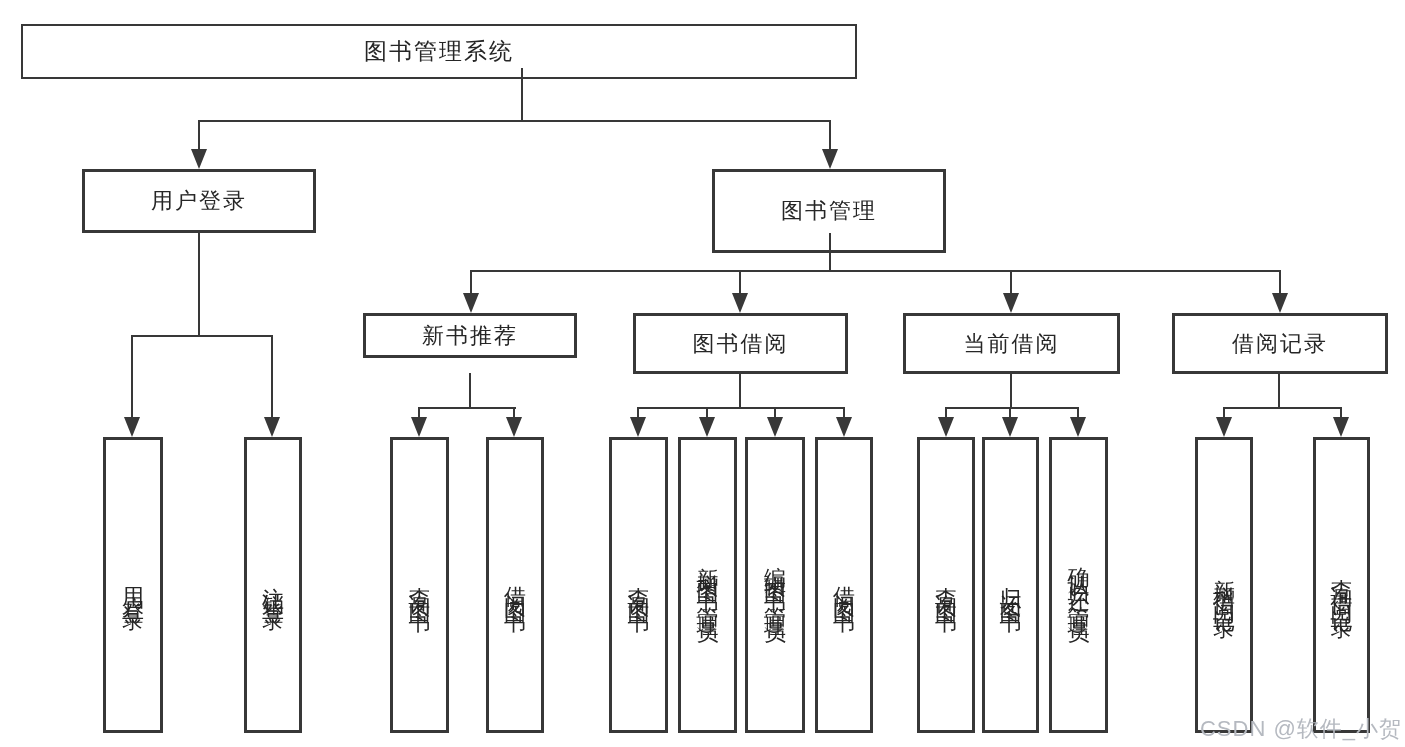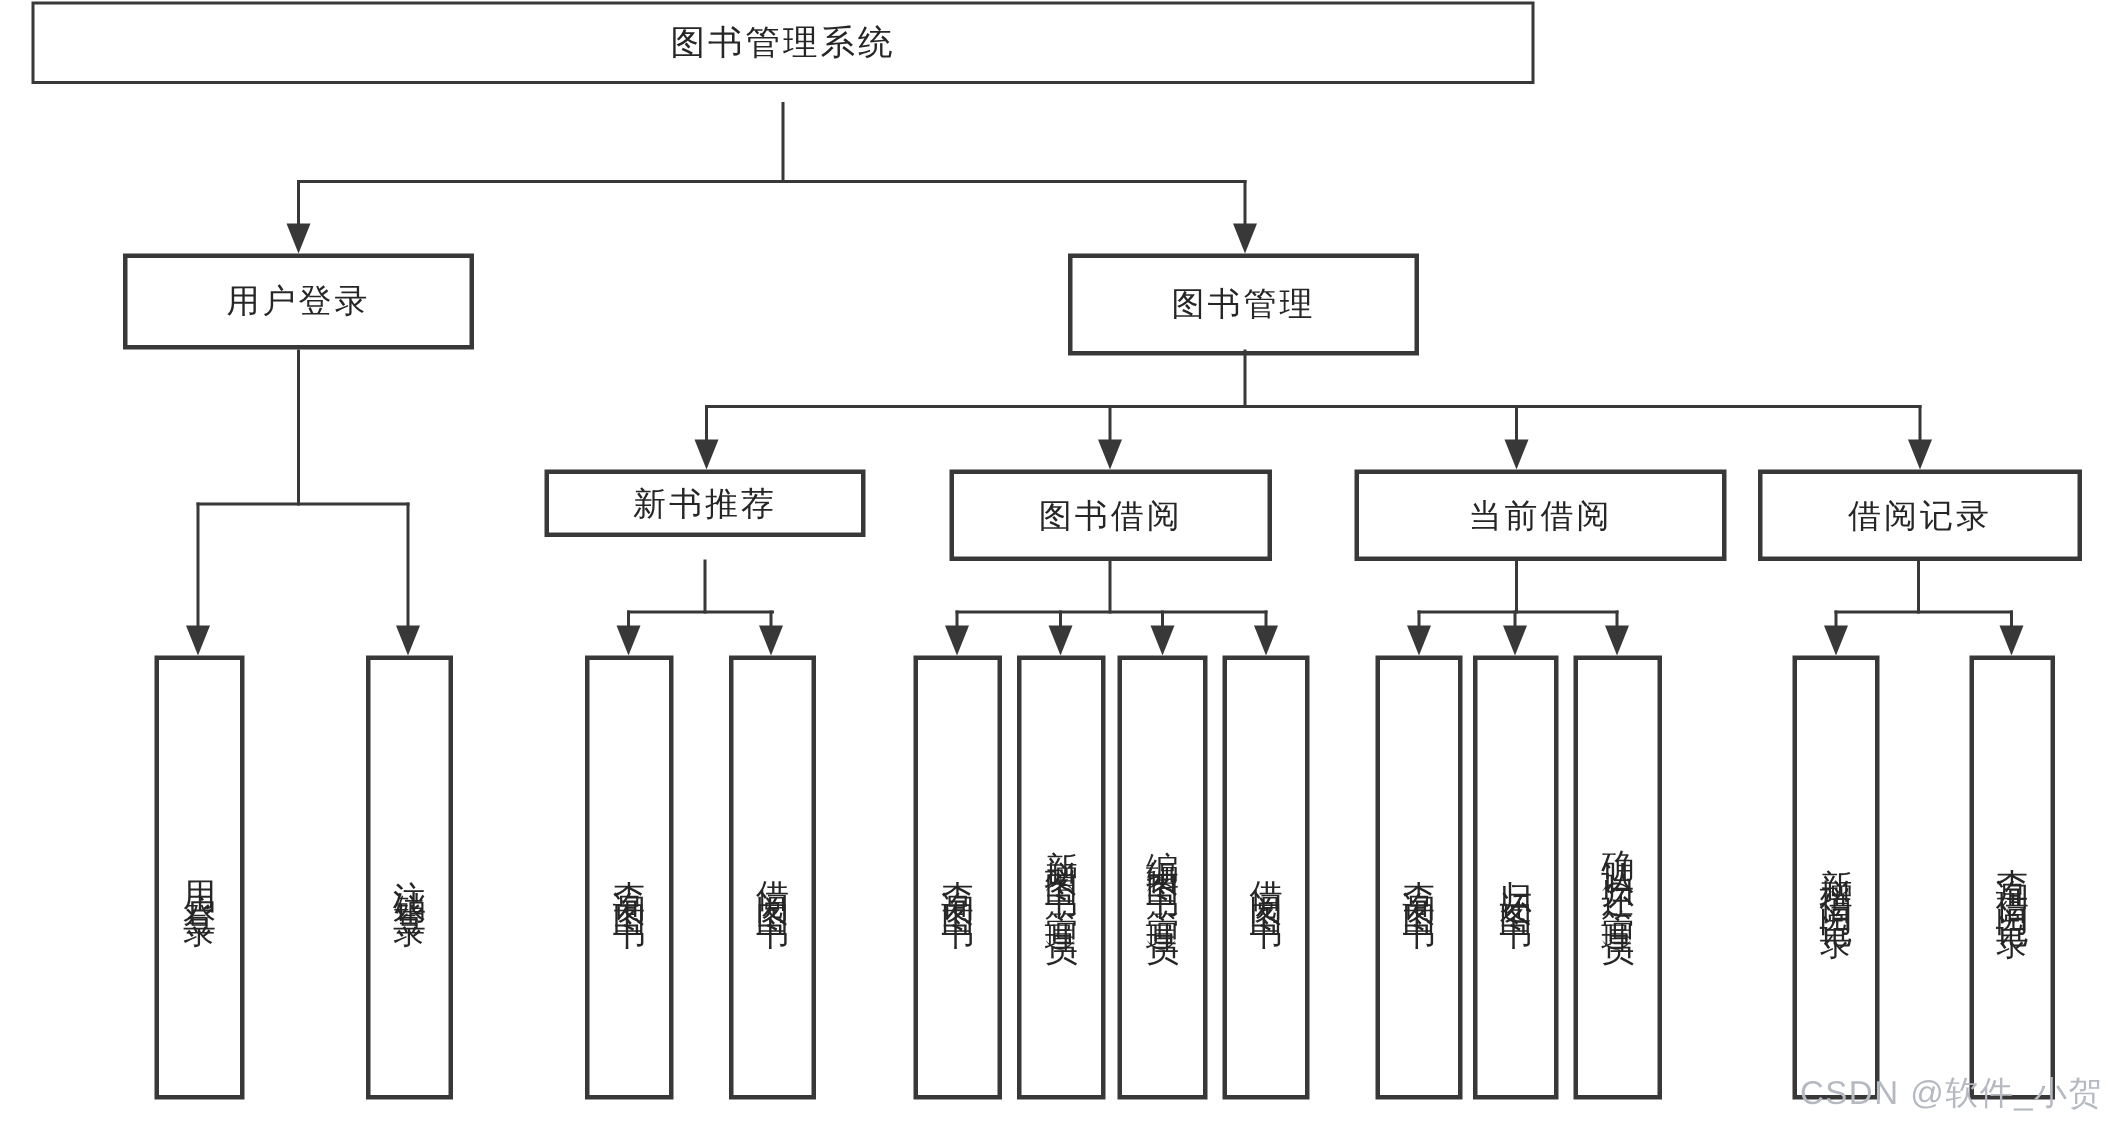--- a/index.html
+++ b/index.html
@@ -56,28 +56,28 @@
     font-size: 22px;
     color: var(--watermark);
     letter-spacing: 1px;
   }
 </style>
 </head>
 <body>
 
 <div class="canvas">
 
-  <div class="box rootbox" style="left:21px;top:1px;width:1002px;height:55px">图书管理系统</div>
+  <div class="box rootbox" style="left:21px;top:24px;width:836px;height:55px">图书管理系统</div>
 
   <div class="box hbox" style="left:82px;top:169px;width:234px;height:64px">用户登录</div>
-  <div class="box hbox" style="left:712px;top:169px;width:234px;height:68px">图书管理</div>
+  <div class="box hbox" style="left:712px;top:169px;width:234px;height:84px">图书管理</div>
 
   <div class="box hbox" style="left:363px;top:313px;width:214px;height:45px">新书推荐</div>
   <div class="box hbox" style="left:633px;top:313px;width:215px;height:61px">图书借阅</div>
-  <div class="box hbox" style="left:903px;top:313px;width:248px;height:61px">当前借阅</div>
+  <div class="box hbox" style="left:903px;top:313px;width:217px;height:61px">当前借阅</div>
   <div class="box hbox" style="left:1172px;top:313px;width:216px;height:61px">借阅记录</div>
 
   <div class="box vbox" style="left:103px;top:437px;width:60px;height:296px">用户登录</div>
   <div class="box vbox" style="left:244px;top:437px;width:58px;height:296px">注销登录</div>
 
   <div class="box vbox" style="left:390px;top:437px;width:59px;height:296px">查询图书</div>
   <div class="box vbox" style="left:486px;top:437px;width:58px;height:296px">借阅图书</div>
 
   <div class="box vbox" style="left:609px;top:437px;width:59px;height:296px">查询图书</div>
   <div class="box vbox" style="left:678px;top:437px;width:59px;height:296px">新增图书（管理员）</div>

